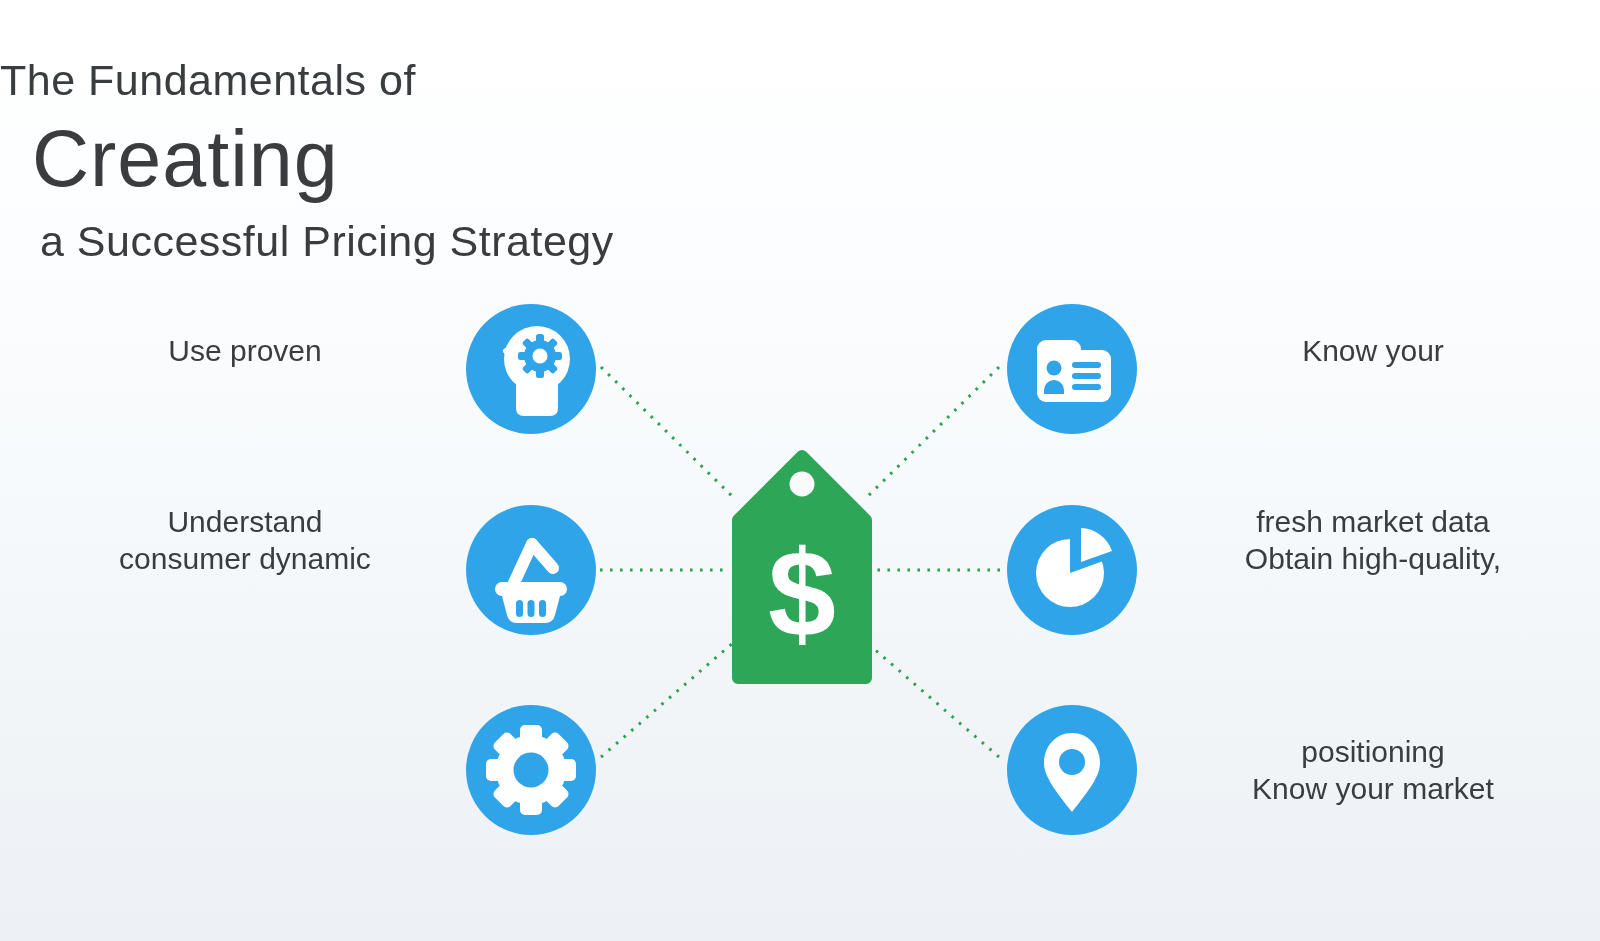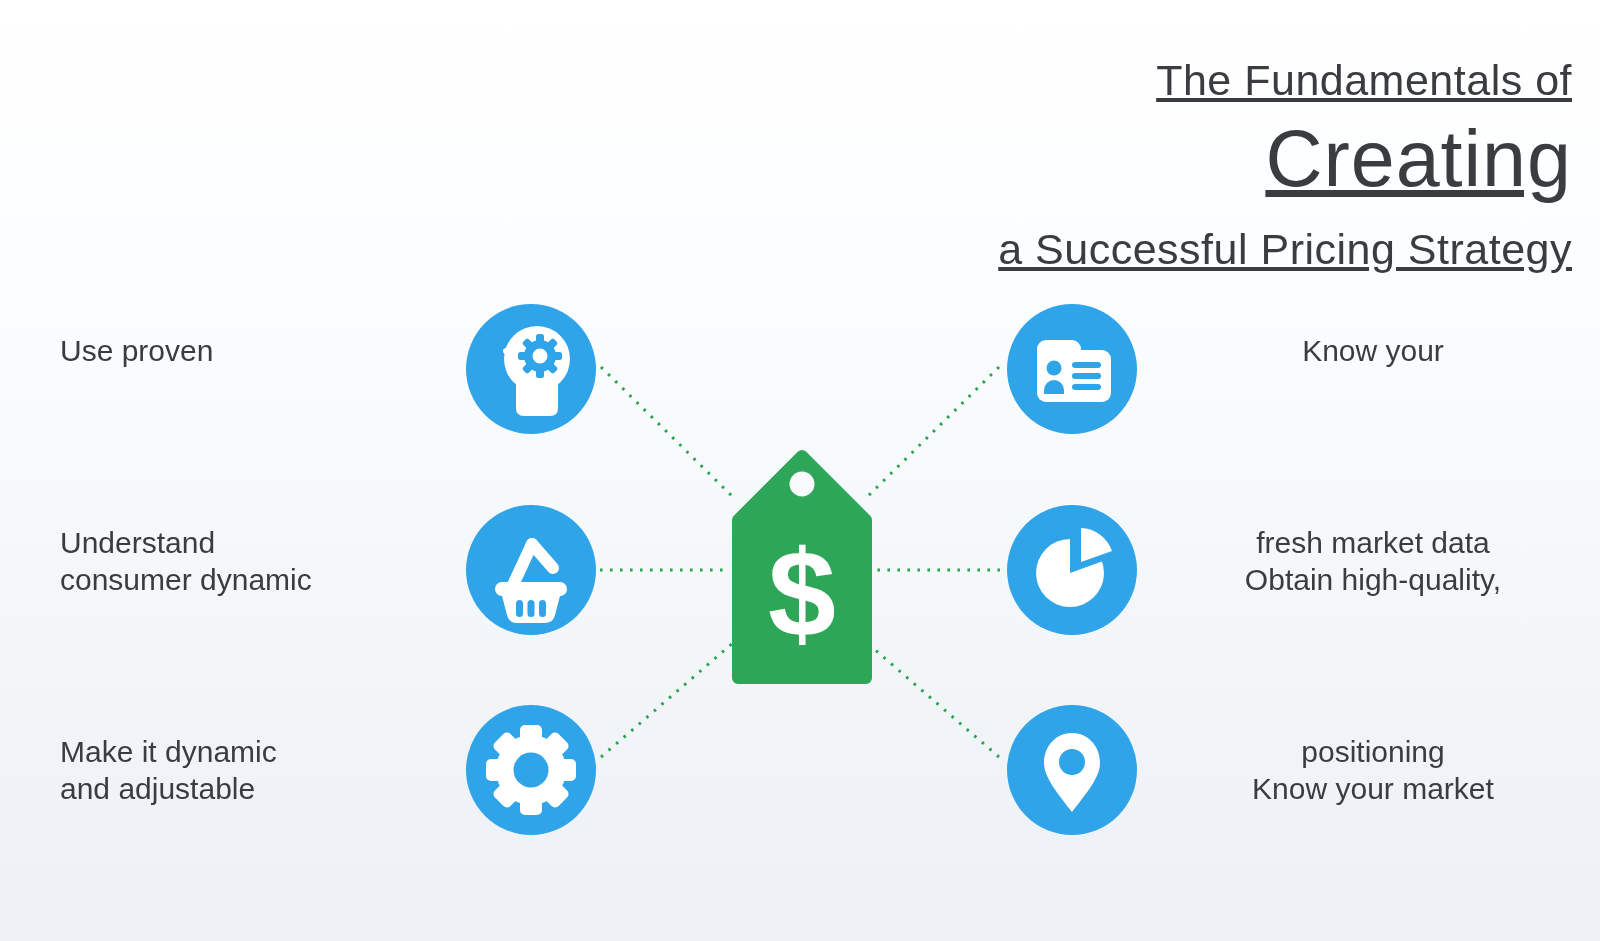--- a/index.html
+++ b/index.html
@@ -4,29 +4,29 @@
 <style>
   html,body{margin:0;padding:0;background:#fff;}
   .canvas{
     position:relative;
     width:1600px;height:941px;
     overflow:hidden;
     font-family:"Liberation Sans","DejaVu Sans",sans-serif;
     background:linear-gradient(to bottom,#ffffff 0%,#fdfeff 18%,#f7fafc 50%,#f1f5f8 75%,#edf1f6 100%);
   }
   .lines{position:absolute;left:0;top:0;pointer-events:none;}
-  .title{position:absolute;top:56px;left:0;width:1572px;text-align:right;color:#3a3c3f;text-decoration:underline;}
+  .title{position:absolute;top:56px;left:0;width:1572px;text-align:left;color:#3a3c3f;}
   .title .t1{font-size:43px;font-weight:300;letter-spacing:0.5px;}
-  .title .t2{font-size:79px;font-weight:300;letter-spacing:1px;margin:8px 0 20px 0;}
+  .title .t2{font-size:79px;font-weight:300;letter-spacing:1px;margin:8px 0 12px 0;padding-left:32px;}
   .title .t3{font-size:43px;font-weight:300;letter-spacing:0.5px;padding-left:40px;}
   .icon{position:absolute;width:130px;height:130px;}
   .label{position:absolute;font-size:30px;line-height:37px;color:#3a3d40;font-weight:300;}
-  .label.left{left:60px;width:370px;text-align:left;}
+  .label.left{left:60px;width:370px;text-align:center;}
   .label.right{left:1173px;width:400px;text-align:center;}
-  .row1{top:332px;} .row2{top:524px;} .row3{top:733px;}
+  .row1{top:332px;} .row2{top:503px;} .row3{top:733px;}
   .icon.l{left:466px;} .icon.r{left:1007px;}
   .icon.irow1{top:304px;} .icon.irow2{top:505px;} .icon.irow3{top:705px;}
   .tag{position:absolute;left:726px;top:444px;}
 </style>
 </head>
 <body>
 
 <div class="canvas">
 
   <svg class="lines" width="1600" height="941">
@@ -104,24 +104,20 @@
     </g>
     <rect x="29" y="77" width="72" height="14" rx="7" fill="#ffffff"></rect>
     <path d="M36 91 L94 91 L89 110 Q87 118 79 118 L51 118 Q43 118 41 110 Z" fill="#ffffff"></path>
     <g fill="#30A4E8">
       <rect x="50" y="95" width="7" height="17" rx="3.5"></rect>
       <rect x="61.5" y="95" width="7" height="17" rx="3.5"></rect>
       <rect x="73" y="95" width="7" height="17" rx="3.5"></rect>
     </g>
   </svg>
 
-  <div class="label left row3">
-    <div>Make it dynamic</div>
-    <div>and adjustable</div>
-  </div>
   <svg class="icon l irow3" viewBox="0 0 130 130">
     <circle cx="65" cy="65" r="65" fill="#30A4E8"></circle>
     <g fill="#ffffff">
       <g transform="rotate(0 65 65)">
           <rect x="54" y="20" width="22" height="16" rx="5"></rect>
         </g>
       <g transform="rotate(45 65 65)">
           <rect x="54" y="20" width="22" height="16" rx="5"></rect>
         </g>
       <g transform="rotate(90 65 65)">

